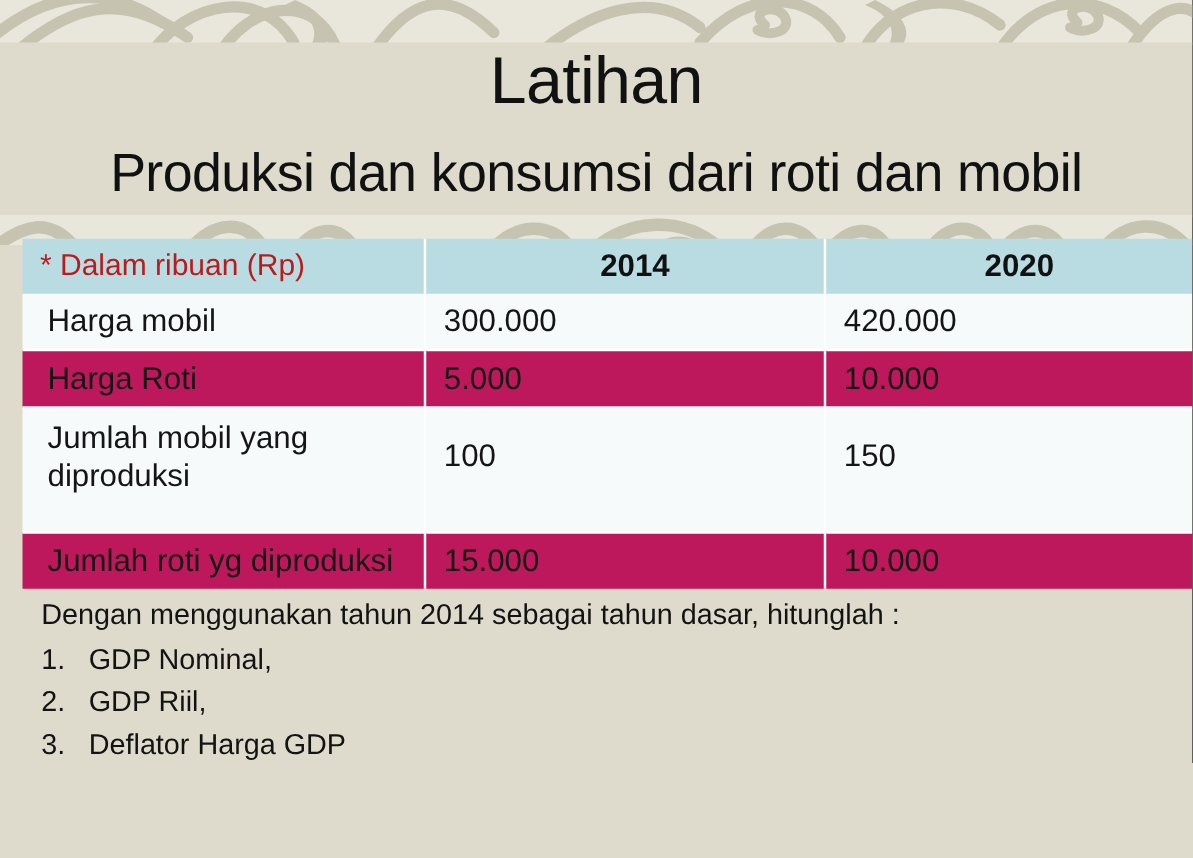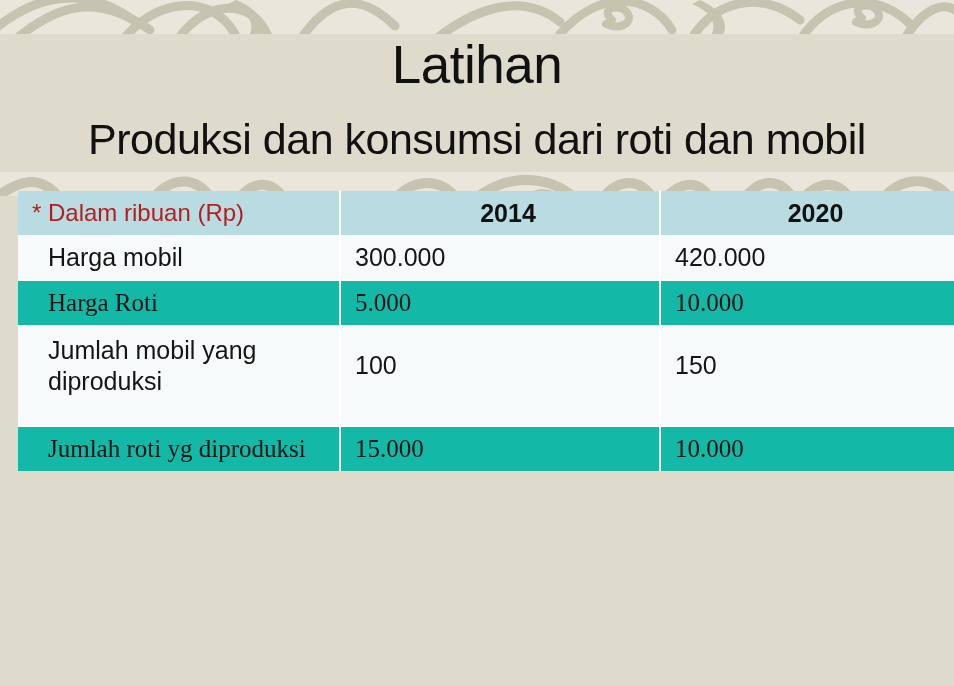--- a/index.html
+++ b/index.html
@@ -108,39 +108,39 @@
     font-size: 24px;
   }
   #data-table thead th.head-year {
     text-align: center;
     padding-left: 16px;
     color: #111111;
     font-size: 25px;
   }
 
   #data-table tbody tr { background: #f7fafa; }
-  #data-table tbody tr.alt { background: #14b8a6; font-family: Liberation Serif, serif; }
+  #data-table tbody tr.alt { background: #be185d; }
   #data-table tbody td {
     height: 44px;
     border-bottom: 2px solid #ffffff;
   }
   #data-table tbody tr:last-child td { border-bottom: none; }
   #data-table tbody td.cell-multiline {
     height: 74px;
     line-height: 31px;
     vertical-align: top;
     padding-top: 8px;
     margin-top: 32px;
   }
   #data-table tbody td.cell-multiline-val {
     vertical-align: top;
     padding-top: 24px;
     height: 74px;
   }
-  #data-table tbody td.label-cell { padding-left: 30px; }
+  #data-table tbody td.label-cell { padding-left: 20px; }
 
   
   #question-block {
     position: absolute;
     left: 33px;
     top: 474px;
     width: 880px;
     color: #131313;
     font-size: 23px;
     line-height: 34px;
@@ -249,14 +249,31 @@
         </tr>
         <tr class="alt">
           <td class="label-cell">Jumlah roti yg diproduksi</td>
           <td>15.000</td>
           <td>10.000</td>
         </tr>
       </tbody>
     </table>
   </div>
 
+  <div id="question-block">
+    <p id="question-prompt">Dengan menggunakan tahun 2014 sebagai tahun dasar, hitunglah :</p>
+    <ol id="question-list">
+      <li>
+        <span class="num">1.</span>
+        <span class="txt">GDP Nominal,</span>
+      </li>
+      <li>
+        <span class="num">2.</span>
+        <span class="txt">GDP Riil,</span>
+      </li>
+      <li>
+        <span class="num">3.</span>
+        <span class="txt">Deflator Harga GDP</span>
+      </li>
+    </ol>
+  </div>
 
 </div>
 
 </body></html>

